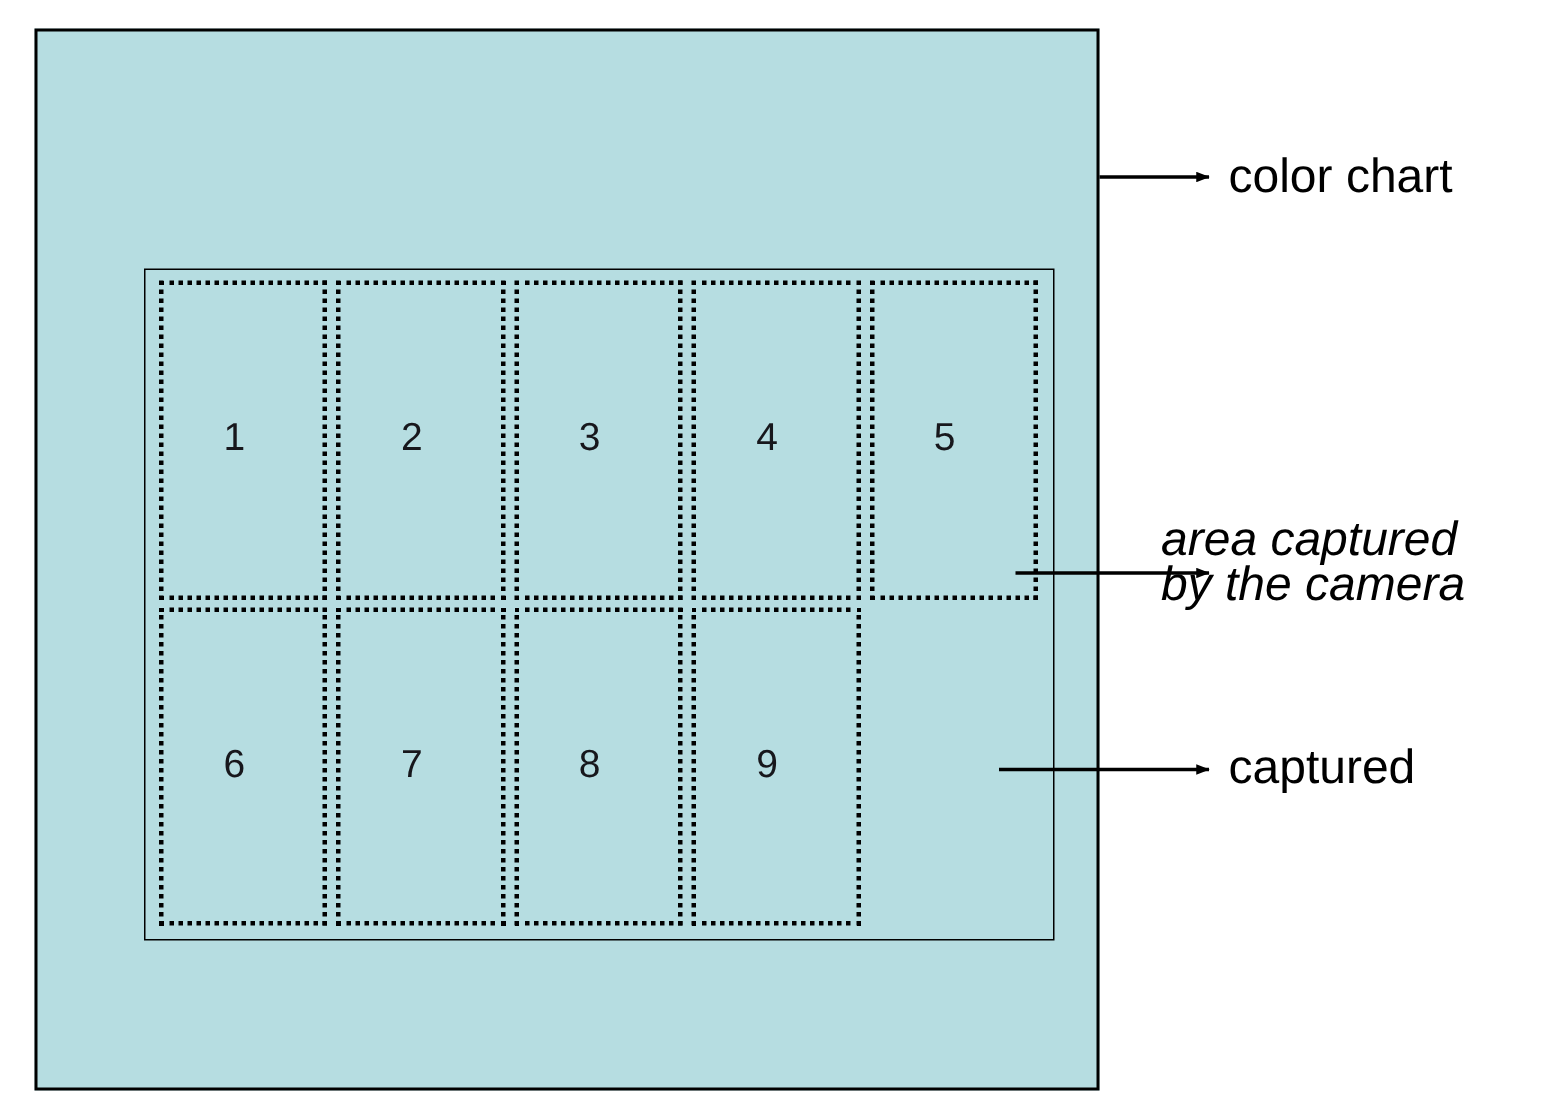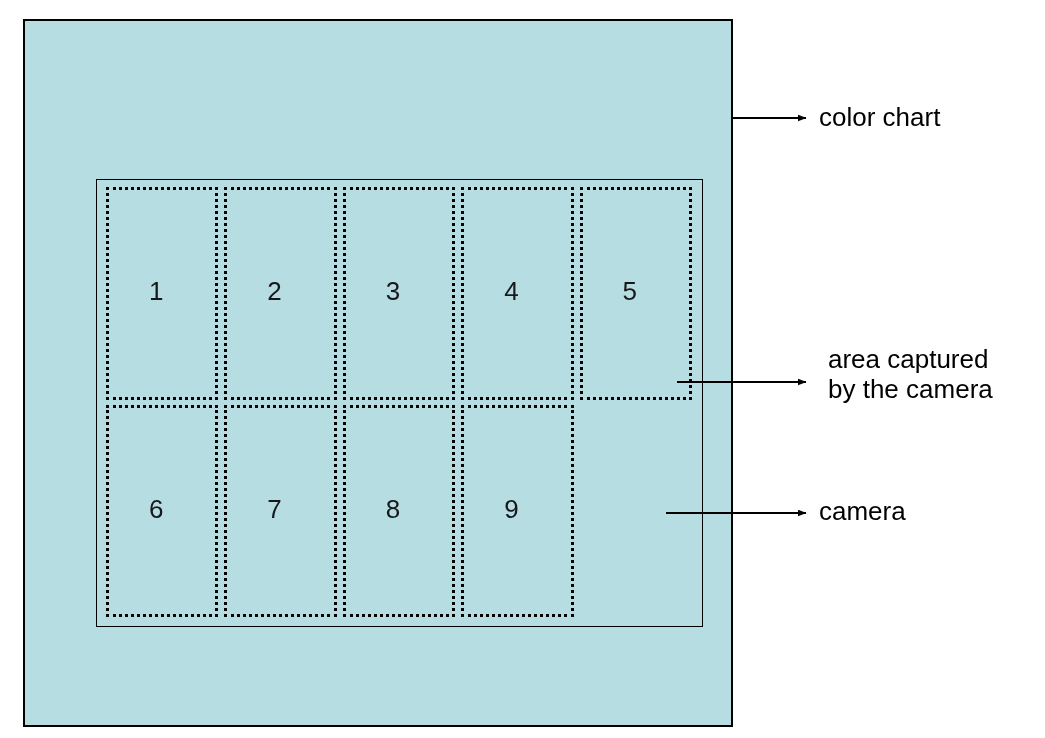--- a/index.html
+++ b/index.html
@@ -77,29 +77,29 @@
     line-height: 1;
     font-family: "Liberation Sans", sans-serif;
     position: relative;
     top: -2px;
     left: -6px;
   }
 
   
   .annotation-text {
     position: absolute;
-    font-size: 26px;
+    font-size: 32px;
     line-height: 30px;
     color: #000000;
     white-space: pre-line;
     font-family: "Liberation Sans", sans-serif;
   }
 
   #anno-color-chart   { left: 819px; top: 102px; }
-  #anno-capture-area  { left: 828px; top: 344px; }
+  #anno-capture-area  { left: 774px; top: 344px; font-style: italic; }
   #anno-regions       { left: 819px; top: 496px; }
 
   svg.leader-lines {
     position: absolute;
     left: 0;
     top: 0;
     width: 1045px;
     height: 738px;
     overflow: visible;
     pointer-events: none;
@@ -157,15 +157,15 @@
     <line x1="677" y1="382" x2="806" y2="382" stroke="#000000" stroke-width="2.2" marker-end="url(#arrowhead)"></line>
 
     <line x1="666" y1="513" x2="806" y2="513" stroke="#000000" stroke-width="2.2" marker-end="url(#arrowhead)"></line>
   </svg>
 
   <div class="annotation-text" id="anno-color-chart">color chart</div>
 
   <div class="annotation-text" id="anno-capture-area">area captured
 by the camera</div>
 
-  <div class="annotation-text" id="anno-regions">camera</div>
+  <div class="annotation-text" id="anno-regions">captured</div>
 
 </div>
 
 </body></html>

